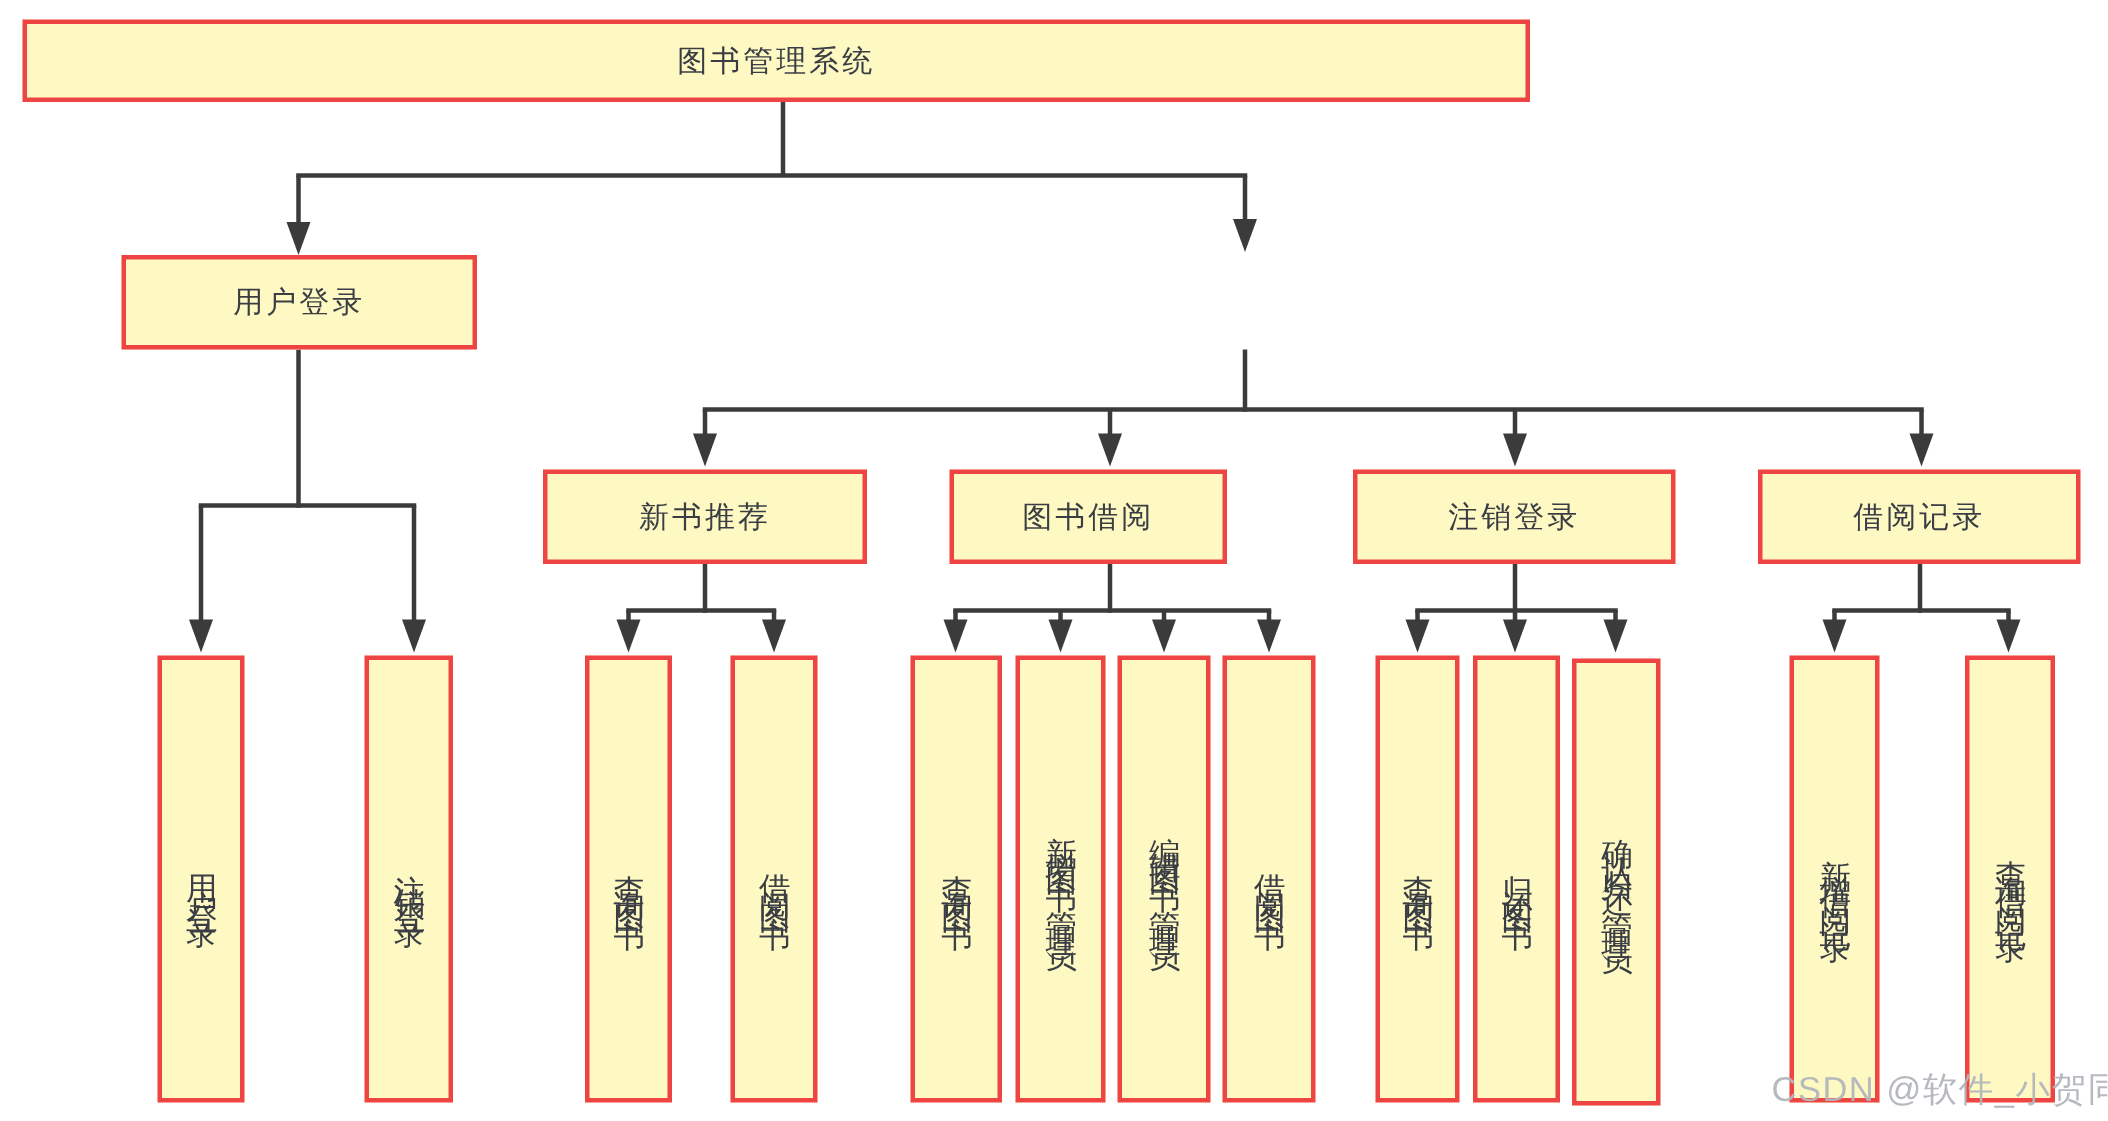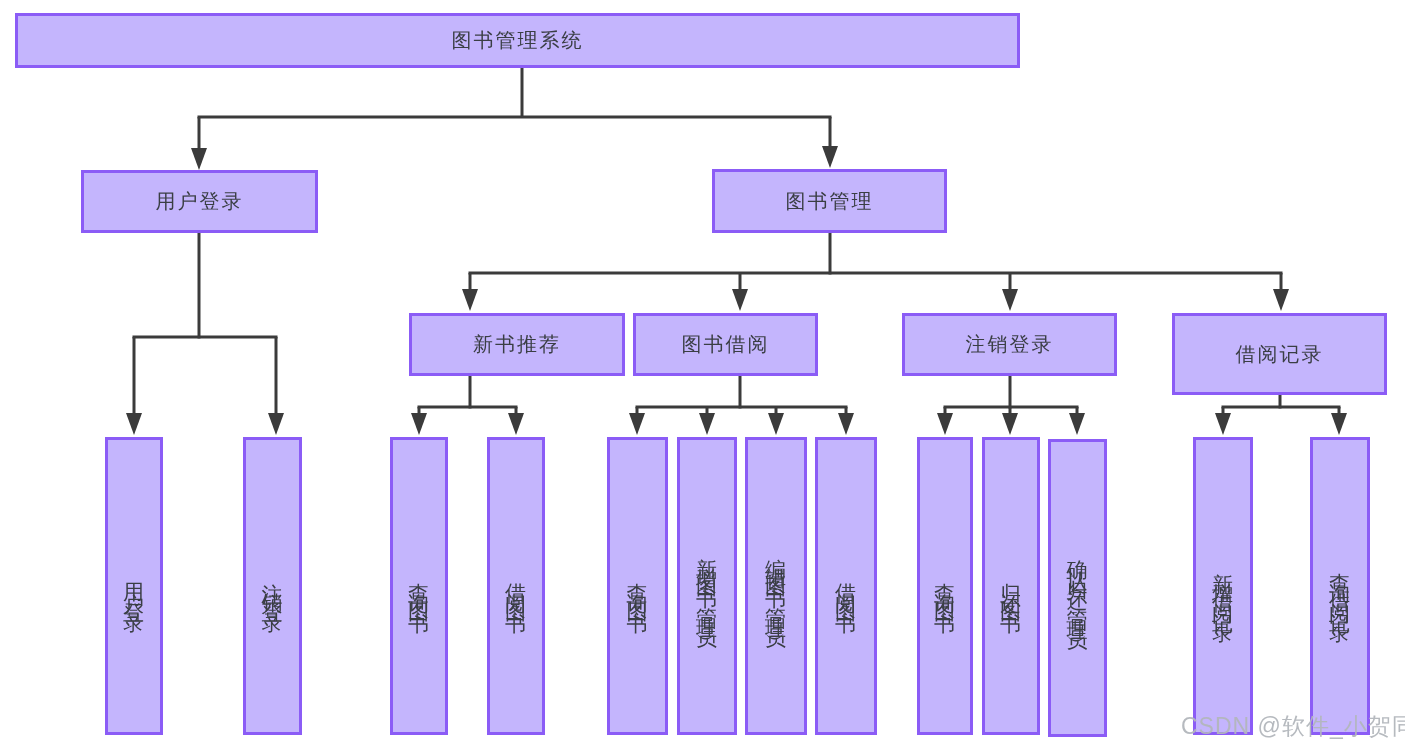--- a/index.html
+++ b/index.html
@@ -12,22 +12,22 @@
     overflow: hidden;
   }
   .connectors {
     position: absolute;
     left: 0; top: 0;
     width: 1405px; height: 747px;
   }
   .node {
     position: absolute;
     box-sizing: border-box;
-    border: 3px solid #8b5cf6;
-    background: #c4b5fd;
+    border: 3px solid #ef4444;
+    background: #fef9c3;
     display: flex;
     align-items: center;
     justify-content: center;
     color: #3a3e44;
     font-size: 20px;
     font-weight: 500;
     letter-spacing: 2px;
     white-space: nowrap;
   }
   .vnode {
@@ -123,26 +123,25 @@
       <polygon points="1069,413 1085,413 1077,435"></polygon>
 
       <polygon points="1215,413 1231,413 1223,435"></polygon>
       <polygon points="1331,413 1347,413 1339,435"></polygon>
     </g>
   </svg>
 
   <div class="node" style="left:15px; top:13px; width:1005px; height:55px;">图书管理系统</div>
 
   <div class="node" style="left:81px; top:170px; width:237px; height:63px;">用户登录</div>
-  <div class="node" style="left:712px; top:169px; width:235px; height:64px;">图书管理</div>
 
-  <div class="node" style="left:362px; top:313px; width:216px; height:63px;margin-left:47px;">新书推荐</div>
+  <div class="node" style="left:362px; top:313px; width:216px; height:63px;">新书推荐</div>
   <div class="node" style="left:633px; top:313px; width:185px; height:63px;">图书借阅</div>
   <div class="node" style="left:902px; top:313px; width:215px; height:63px;">注销登录</div>
-  <div class="node" style="left:1172px; top:313px; width:215px; height:82px;">借阅记录</div>
+  <div class="node" style="left:1172px; top:313px; width:215px; height:63px;">借阅记录</div>
 
   <div class="node vnode" style="left:105px; top:437px; width:58px; height:298px;">用户登录</div>
   <div class="node vnode" style="left:243px; top:437px; width:59px; height:298px;">注销登录</div>
 
   <div class="node vnode" style="left:390px; top:437px; width:58px; height:298px;">查询图书</div>
   <div class="node vnode" style="left:487px; top:437px; width:58px; height:298px;">借阅图书</div>
 
   <div class="node vnode" style="left:607px; top:437px; width:61px; height:298px;">查询图书</div>
   <div class="node vnode" style="left:677px; top:437px; width:60px; height:298px;">新增图书（管理员）</div>
   <div class="node vnode" style="left:745px; top:437px; width:62px; height:298px;">编辑图书（管理员）</div>

